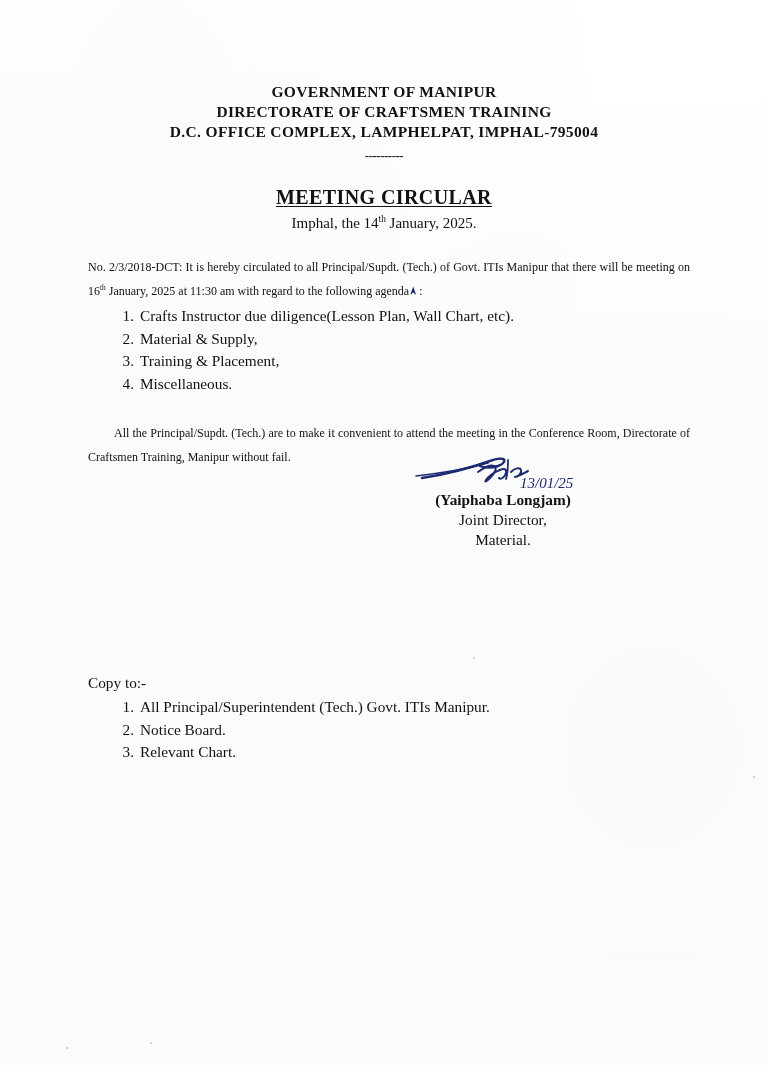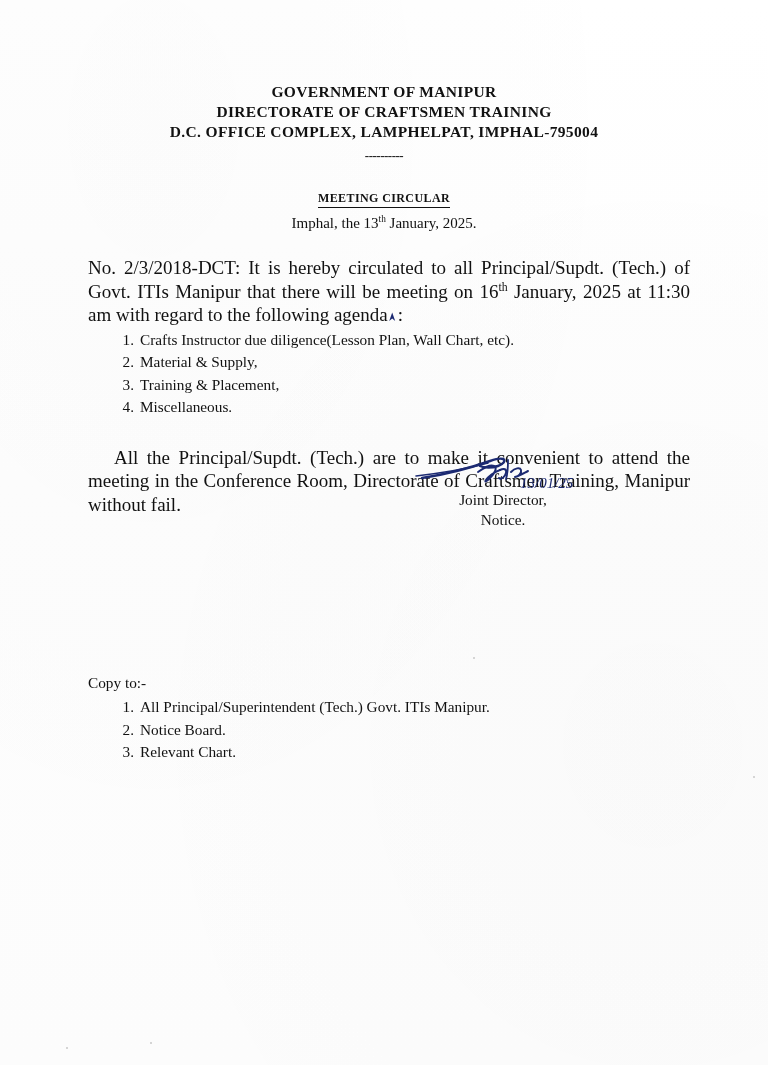--- a/index.html
+++ b/index.html
@@ -55,38 +55,38 @@
     color: #1a1a1a;
   }
 
   .doc-title-block {
     text-align: center;
     margin-top: 26px;
   }
   .doc-title {
     display: inline-block;
     font-weight: bold;
-    font-size: 12px;
+    font-size: 20px;
     letter-spacing: 0.4px;
     border-bottom: 1.6px solid #111;
     padding-bottom: 0px;
     line-height: 18px;
   }
   .doc-date {
     font-size: 15px;
     margin-top: 6px;
     line-height: 19px;
   }
 
   
   .body-wrap {
     margin: 0 78px 0 88px;
   }
   .para {
-    font-size: 19px;
+    font-size: 12px;
     line-height: 23.5px;
     text-align: justify;
     text-justify: inter-word;
     margin-top: 20px;
     position: relative;
   }
   .para.indent-first {
     text-indent: 26px;
   }
   sup {
@@ -189,21 +189,21 @@
 
     <div class="letterhead">
       <div class="lh-line">GOVERNMENT OF MANIPUR</div>
       <div class="lh-line">DIRECTORATE OF CRAFTSMEN TRAINING</div>
       <div class="lh-line">D.C. OFFICE COMPLEX, LAMPHELPAT, IMPHAL-795004</div>
       <div class="dashes">----------</div>
     </div>
 
     <div class="doc-title-block">
       <div class="doc-title">MEETING CIRCULAR</div>
-      <div class="doc-date"><span>Imphal, the 13</span><sup>th</sup><span> January, 2025.</span></div>
+      <div class="doc-date"><span>Imphal, the 14</span><sup>th</sup><span> January, 2025.</span></div>
     </div>
 
     <div class="body-wrap">
 
       <div class="para" style="margin-top:23px;"><span>No. 2/3/2018-DCT:</span><span>   It is hereby circulated to all Principal/Supdt. (Tech.) of Govt. ITIs Manipur that there will be meeting on 16</span><sup>th</sup><span> January, 2025 at 11:30 am with regard to the following agenda</span><span class="ink-mark"><svg width="9" height="12" viewBox="0 0 9 12">
               <path d="M1.2 11 L4.2 2.4 L7.2 11 L4.2 8.6 Z" fill="#1c2a72"></path>
             </svg></span><span>:</span></div>
 
       <ol class="agenda">
         <li><span class="num">1.</span><span>Crafts Instructor due diligence(Lesson Plan, Wall Chart, etc).</span></li>
@@ -225,22 +225,23 @@
               <path d="M70 20 C76 16, 82 12, 86 14 C90 16, 86 22, 82 26 C79 29, 76 31, 78 28 C80 25, 86 20, 92 18" stroke-width="2"></path>
               <path d="M92 18 C96 16, 99 17, 98 21 C97 25, 93 28, 91 26" stroke-width="2"></path>
               <path d="M100 8 C100 18, 99 24, 98 27" stroke-width="1.8"></path>
               <path d="M103 20 C107 16, 112 15, 113 18 C114 21, 110 25, 107 25 C111 24, 116 21, 120 19" stroke-width="2"></path>
             </g>
             <g fill="#1c2a72" font-family="'Liberation Serif', serif" font-size="15" font-style="italic">
               <text x="112" y="36">13/01/25</text>
             </g>
           </svg>
         </div>
+        <div class="sign-name">(Yaiphaba Longjam)</div>
         <div class="sign-line">Joint Director,</div>
-        <div class="sign-line">Notice.</div>
+        <div class="sign-line">Material.</div>
       </div>
     </div>
 
     <div class="copy-wrap">
       <div class="copy-head">Copy to:-</div>
       <ol class="copylist">
         <li><span class="num">1.</span><span>All Principal/Superintendent (Tech.) Govt. ITIs Manipur.</span></li>
         <li><span class="num">2.</span><span>Notice Board.</span></li>
         <li><span class="num">3.</span><span>Relevant Chart.</span></li>
       </ol>

